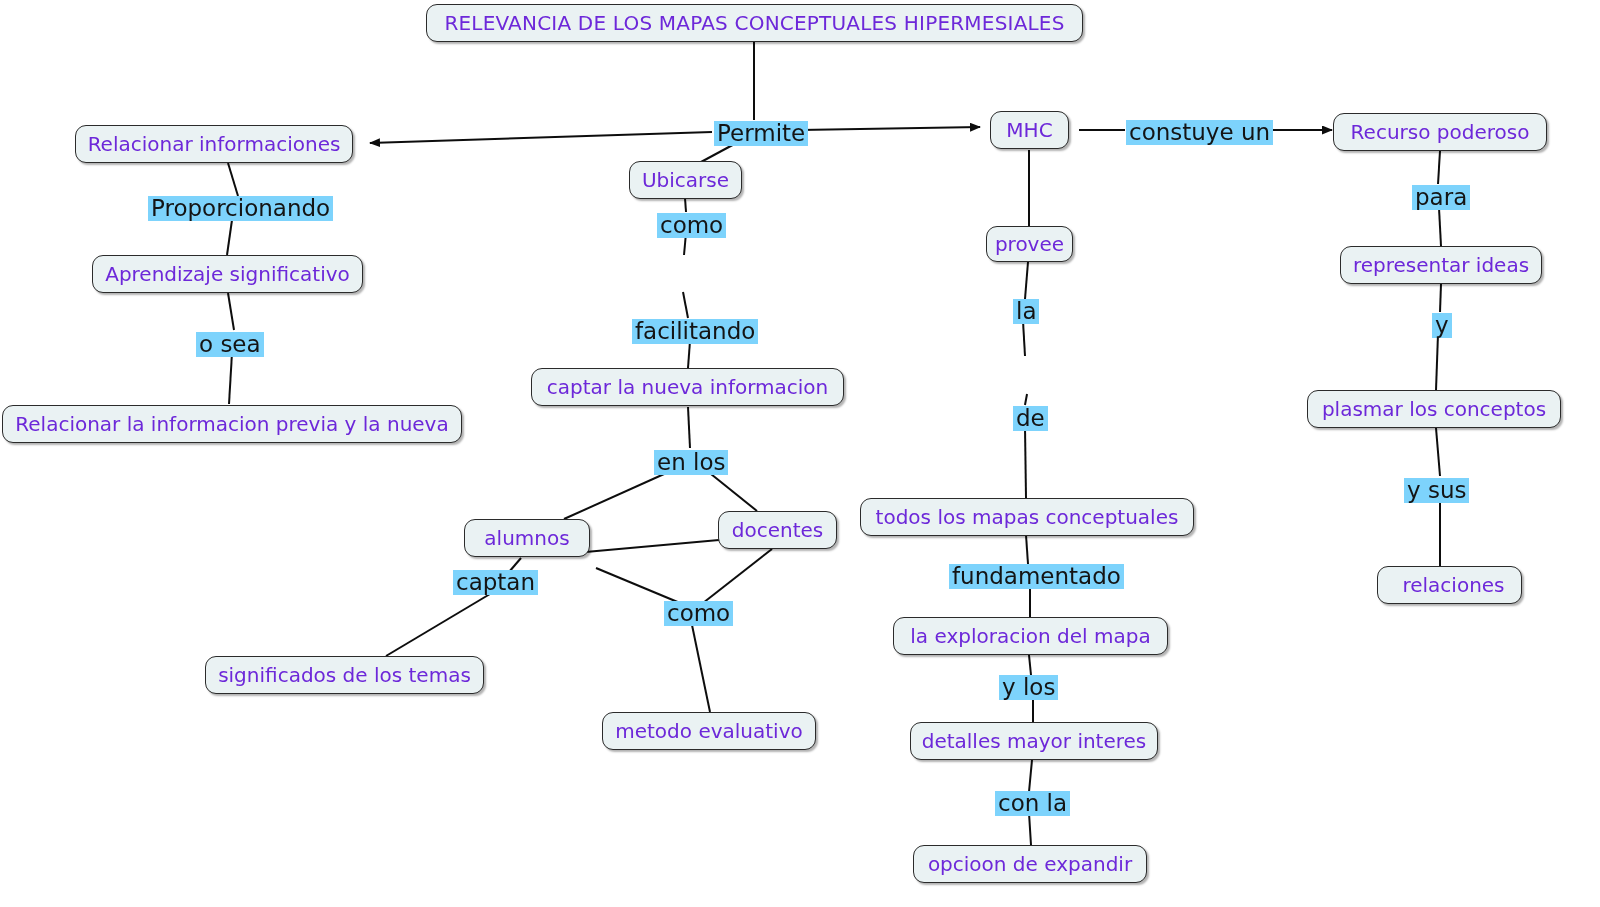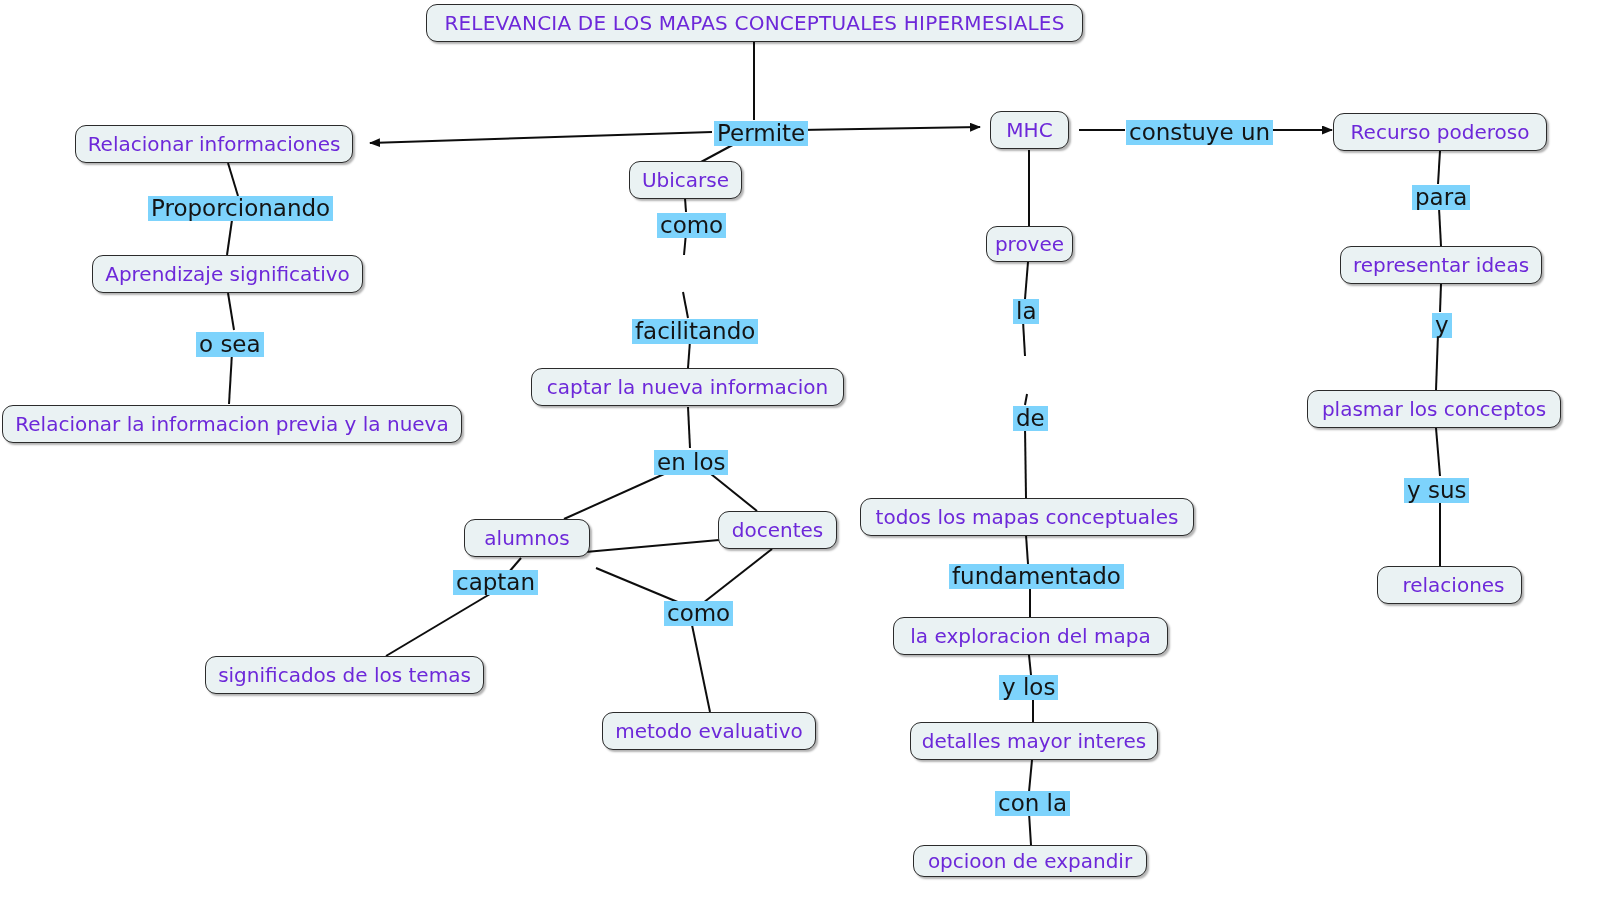--- a/index.html
+++ b/index.html
@@ -175,21 +175,21 @@
   </div>
 
   <div class="node" style="left:893px; top:617px; width:275px; height:38px;">
     <span>la exploracion del mapa</span>
   </div>
 
   <div class="node" style="left:910px; top:722px; width:248px; height:38px;">
     <span>detalles mayor interes</span>
   </div>
 
-  <div class="node" style="left:913px; top:845px; width:234px; height:32px;">
+  <div class="node" style="left:913px; top:845px; width:234px; height:38px;">
     <span>opcioon de expandir</span>
   </div>
 
   <div class="node" style="left:1333px; top:113px; width:214px; height:38px;">
     <span>Recurso poderoso</span>
   </div>
 
   <div class="node" style="left:1340px; top:246px; width:202px; height:38px;">
     <span>representar ideas</span>
   </div>

